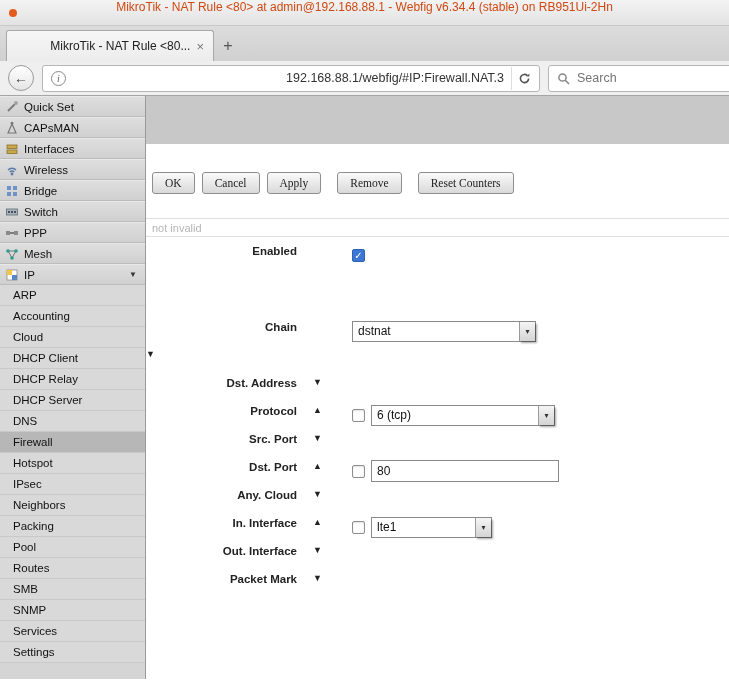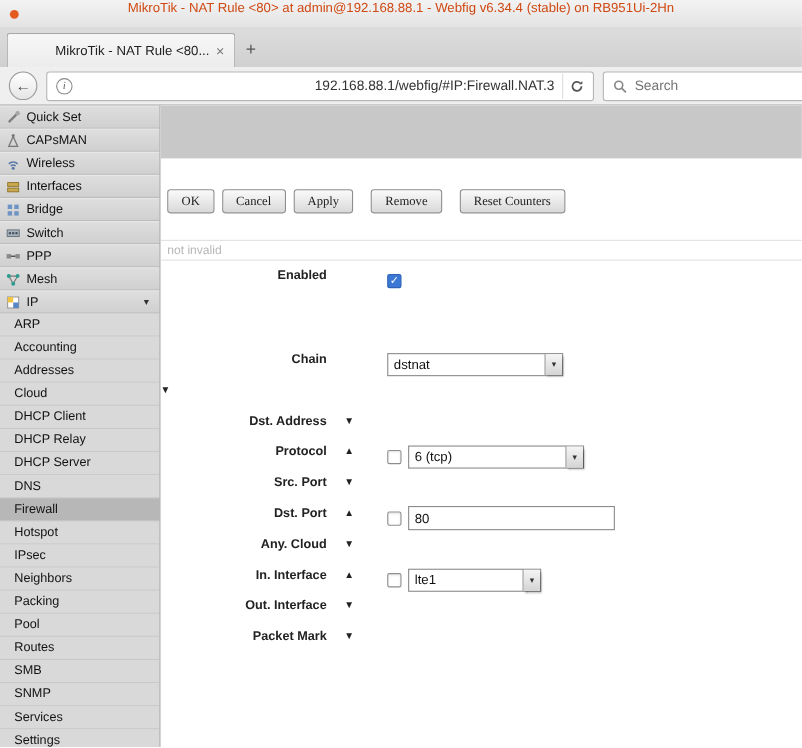--- a/index.html
+++ b/index.html
@@ -73,21 +73,21 @@
   .fcontent { display:flex; align-items:center; margin-left:13px; }
   .fcheck { width:13px; height:13px; border:1px solid #8e8e8e; background:#fff; margin-right:6px;
     flex:none; border-radius:2px; box-shadow:inset 0 1px 2px rgba(0,0,0,.12); }
   .fcheck.checked { background:#3c77d6; border-color:#2f62b5; color:#fff; font-size:10px;
     display:flex; align-items:center; justify-content:center; box-shadow:none; }
   .select { height:21px; border:1px solid #8a8a8a; background:#fff; display:flex; align-items:stretch; }
   .sel-text { flex:1; font-size:12px; color:#111; padding:2px 5px; white-space:nowrap; overflow:hidden; }
   .sel-btn { width:16px; background:linear-gradient(#f5f5f5,#d4d4d4); border-left:1px solid #9a9a9a;
     display:flex; align-items:center; justify-content:center; font-size:8px; color:#333;
     box-shadow:2px 2px 2px rgba(0,0,0,.35); }
-  .w160 { width:160px; } .w121 { width:121px; }
+  .w160 { width:184px; } .w121 { width:121px; }
   .tinput { width:188px; height:22px; border:1px solid #8a8a8a; font-size:12px; padding:0 5px;
     color:#111; outline:none; }
 </style>
 </head>
 <body>
 
 <div class="titlebar">
   <span class="win-dot"></span>
   <span>MikroTik - NAT Rule &lt;80&gt; at admin@192.168.88.1 - Webfig v6.34.4 (stable) on RB951Ui-2Hn</span>
 </div>
@@ -138,35 +138,35 @@
           <svg viewBox="0 0 14 14" width="14" height="14">
             <path d="M7 3 L11 12 H3 Z" fill="none" stroke="#777" stroke-width="1.2"></path>
             <circle cx="7" cy="2.2" r="1.4" fill="#777"></circle>
           </svg>
         </span>
       <span class="sl">CAPsMAN</span>
     </div>
     <div class="side-top">
       <span class="si">
           <svg viewBox="0 0 14 14" width="14" height="14">
+            <rect x="2" y="3" width="10" height="3.4" fill="#c9a84f" stroke="#8a7024" stroke-width="0.8"></rect>
+            <rect x="2" y="8" width="10" height="3.4" fill="#c9a84f" stroke="#8a7024" stroke-width="0.8"></rect>
+          </svg>
+        </span>
+      <span class="sl">Interfaces</span>
+    </div>
+    <div class="side-top">
+      <span class="si">
+          <svg viewBox="0 0 14 14" width="14" height="14">
             <path d="M3 7a5.5 5.5 0 0 1 8 0" fill="none" stroke="#5a7aa8" stroke-width="1.4"></path>
             <path d="M4.8 9a3 3 0 0 1 4.4 0" fill="none" stroke="#5a7aa8" stroke-width="1.4"></path>
             <circle cx="7" cy="11" r="1.4" fill="#5a7aa8"></circle>
           </svg>
         </span>
       <span class="sl">Wireless</span>
-    </div>
-    <div class="side-top">
-      <span class="si">
-          <svg viewBox="0 0 14 14" width="14" height="14">
-            <rect x="2" y="3" width="10" height="3.4" fill="#c9a84f" stroke="#8a7024" stroke-width="0.8"></rect>
-            <rect x="2" y="8" width="10" height="3.4" fill="#c9a84f" stroke="#8a7024" stroke-width="0.8"></rect>
-          </svg>
-        </span>
-      <span class="sl">Interfaces</span>
     </div>
     <div class="side-top">
       <span class="si">
           <svg viewBox="0 0 14 14" width="14" height="14">
             <rect x="2" y="2" width="4" height="4" fill="#6f93c4"></rect>
             <rect x="8" y="2" width="4" height="4" fill="#6f93c4"></rect>
             <rect x="2" y="8" width="4" height="4" fill="#6f93c4"></rect>
             <rect x="8" y="8" width="4" height="4" fill="#6f93c4"></rect>
           </svg>
         </span>
@@ -213,21 +213,20 @@
             <rect x="2" y="2" width="5" height="5" fill="#f4c542"></rect>
             <rect x="7" y="7" width="5" height="5" fill="#5a87c4"></rect>
           </svg>
         </span>
       <span class="sl">IP</span>
       <span class="exp-arrow">▼</span>
     </div>
 
     <div class="side-sub">ARP</div>
     <div class="side-sub">Accounting</div>
-    <div class="side-sub">Addresses</div>
     <div class="side-sub">Cloud</div>
     <div class="side-sub">DHCP Client</div>
     <div class="side-sub">DHCP Relay</div>
     <div class="side-sub">DHCP Server</div>
     <div class="side-sub">DNS</div>
     <div class="side-sub selected">Firewall</div>
     <div class="side-sub">Hotspot</div>
     <div class="side-sub">IPsec</div>
     <div class="side-sub">Neighbors</div>
     <div class="side-sub">Packing</div>

